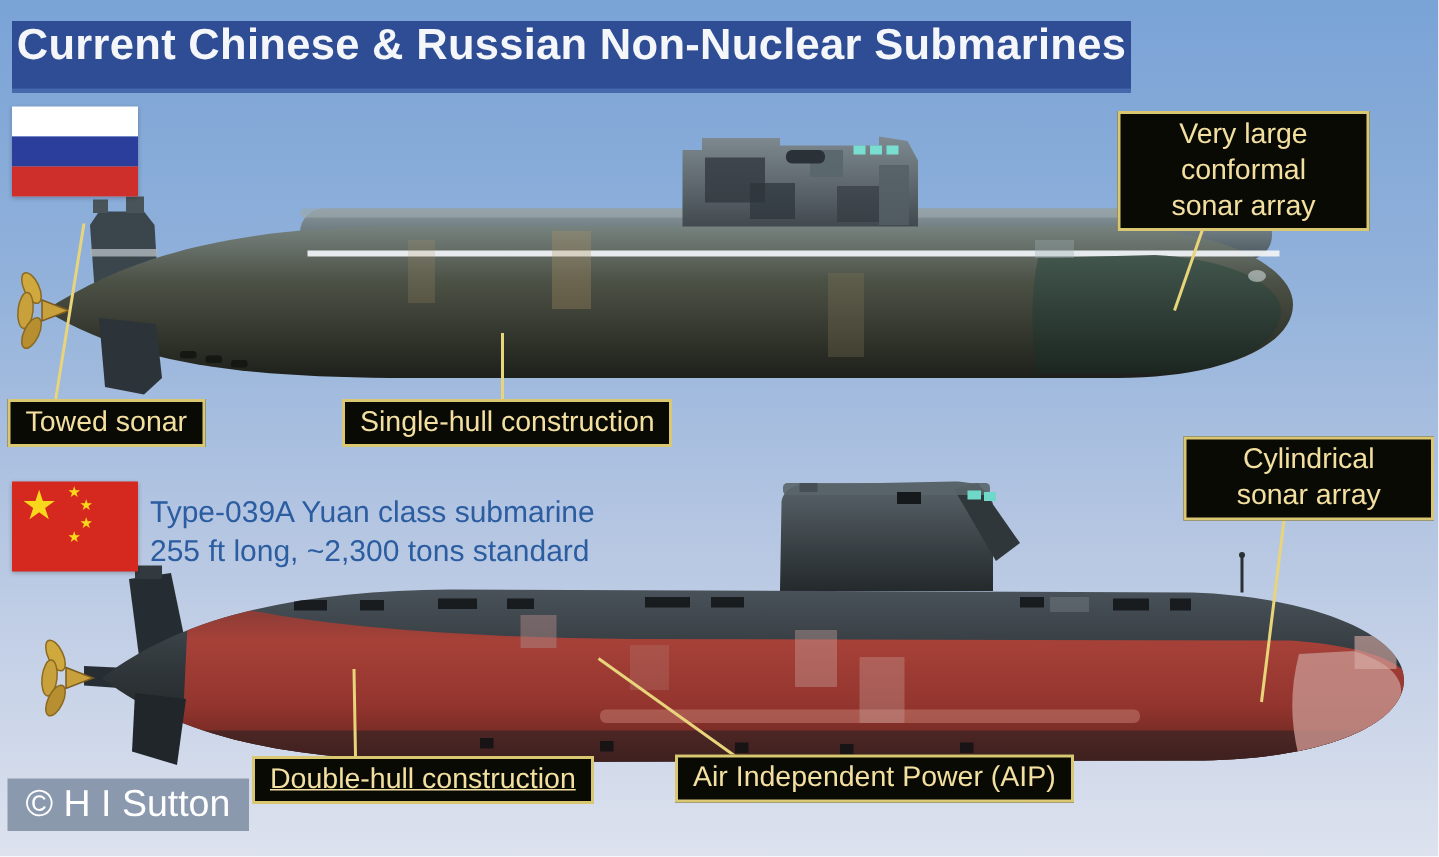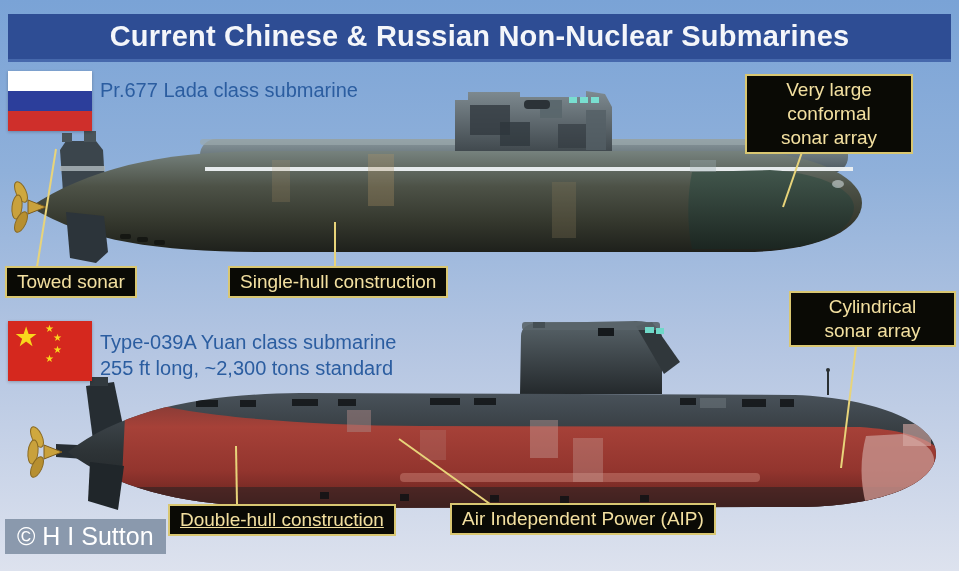--- a/index.html
+++ b/index.html
@@ -3,23 +3,23 @@
 <meta charset="utf-8">
 <style>
   html,body{margin:0;padding:0;}
   .canvas{
     position:relative;width:959px;height:571px;overflow:hidden;
     background:linear-gradient(180deg,#7aa3d6 0%,#8fb0da 30%,#b5c6e2 62%,#dde2ee 100%);
     font-family:"Liberation Sans",sans-serif;
   }
   .art{position:absolute;left:0;top:0;width:959px;height:571px;}
   .titlebar{
-    position:absolute;left:8px;top:14px;width:943px;height:48px;
+    position:absolute;left:8px;top:14px;width:746px;height:48px;
     background:#2e4d94;border-bottom:3px solid #4668ac;box-sizing:border-box;
-    display:flex;align-items:center;justify-content:center;
+    display:flex;justify-content:center;
   }
   .titlebar h1{
     margin:0;color:#f4f6fa;font-size:29px;font-weight:bold;letter-spacing:.2px;
     font-family:"Liberation Sans",sans-serif;
   }
   .flag{position:absolute;left:8px;width:84px;height:60px;box-shadow:0 1px 3px rgba(0,0,0,.25);}
   .flag-ru{top:71px;display:flex;flex-direction:column;}
   .flag-ru .s1{flex:1;background:#ffffff;}
   .flag-ru .s2{flex:1;background:#2c3e9b;}
   .flag-ru .s3{flex:1;background:#cf2f2b;}
@@ -218,21 +218,20 @@
   <header class="titlebar">
     <h1>Current Chinese &amp; Russian Non-Nuclear Submarines</h1>
   </header>
 
   <div class="flag flag-ru">
     <div class="s1"></div>
     <div class="s2"></div>
     <div class="s3"></div>
   </div>
   <div class="info info-ru">
-    <div>Pr.677 Lada class submarine</div>
   </div>
 
   <div class="flag flag-cn">
     <span class="star big">★</span>
     <span class="star sm sm1">★</span>
     <span class="star sm sm2">★</span>
     <span class="star sm sm3">★</span>
     <span class="star sm sm4">★</span>
   </div>
   <div class="info info-cn">

